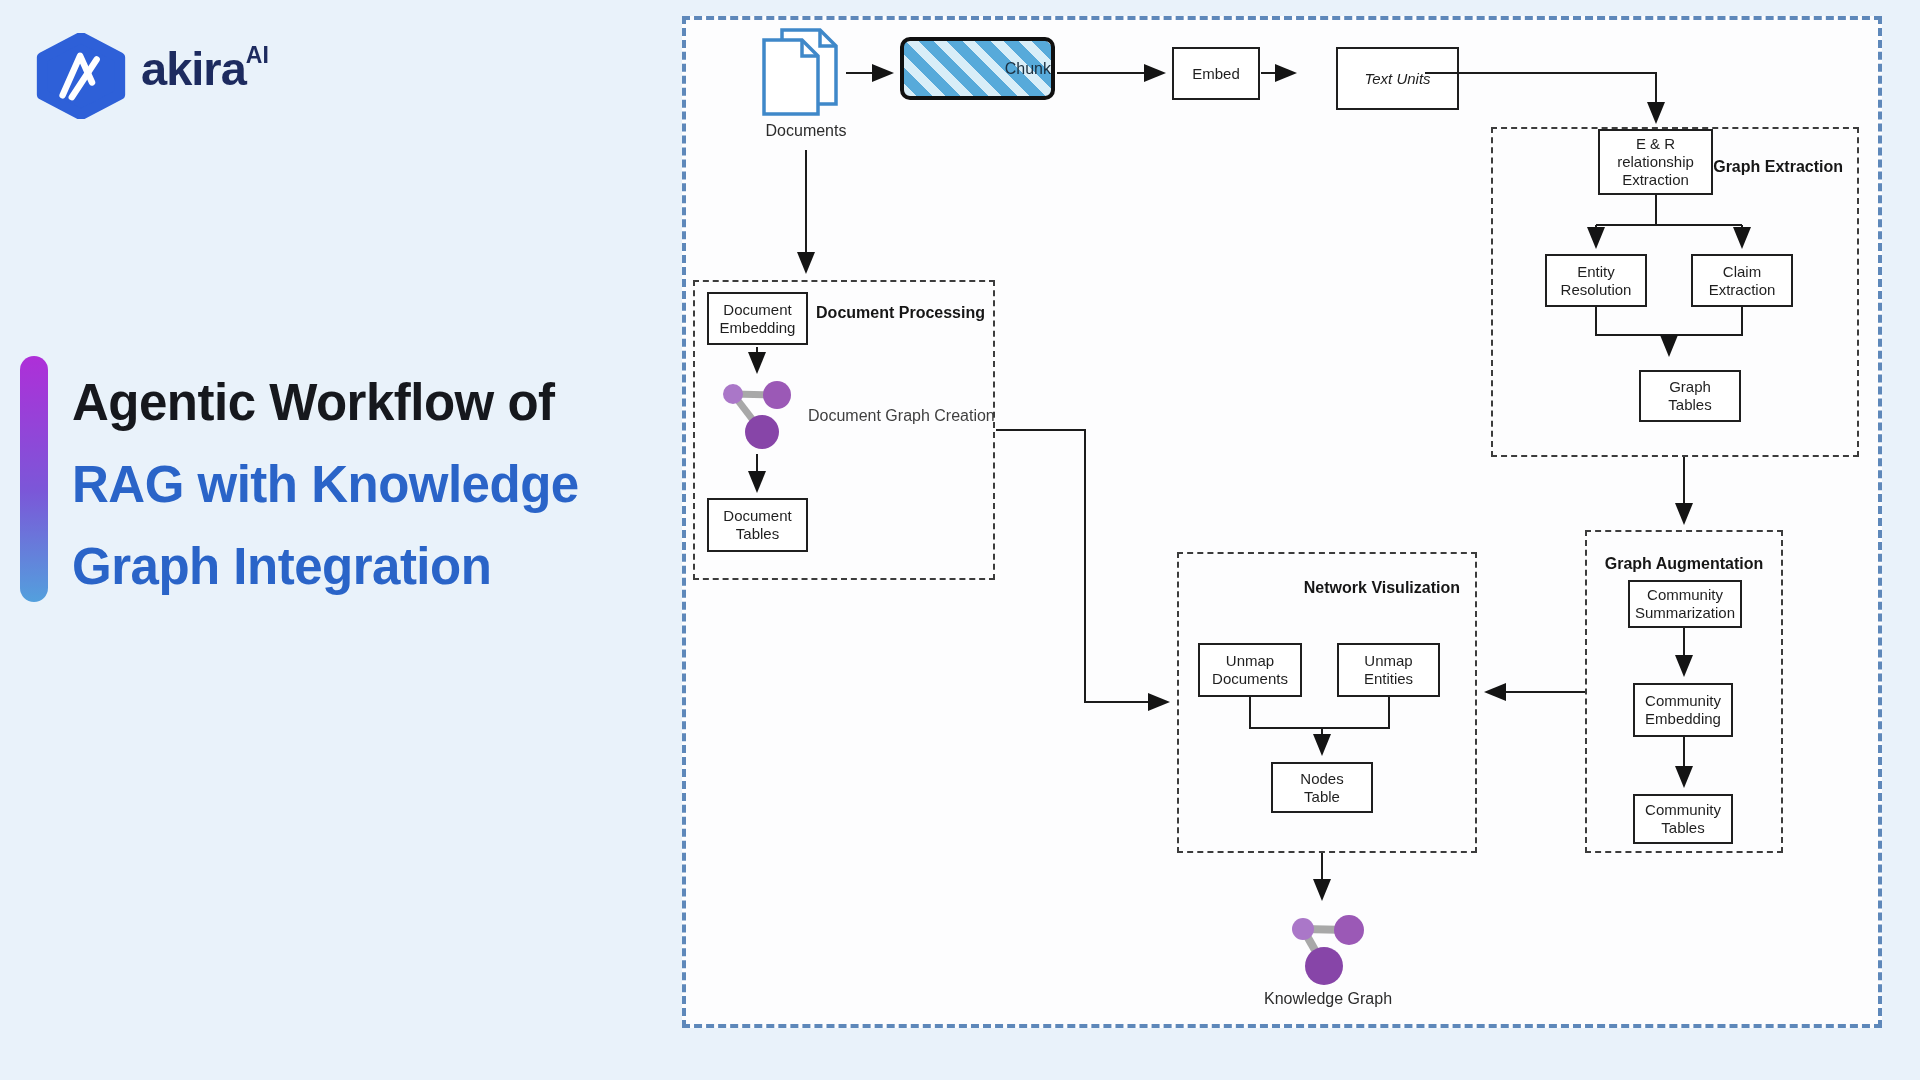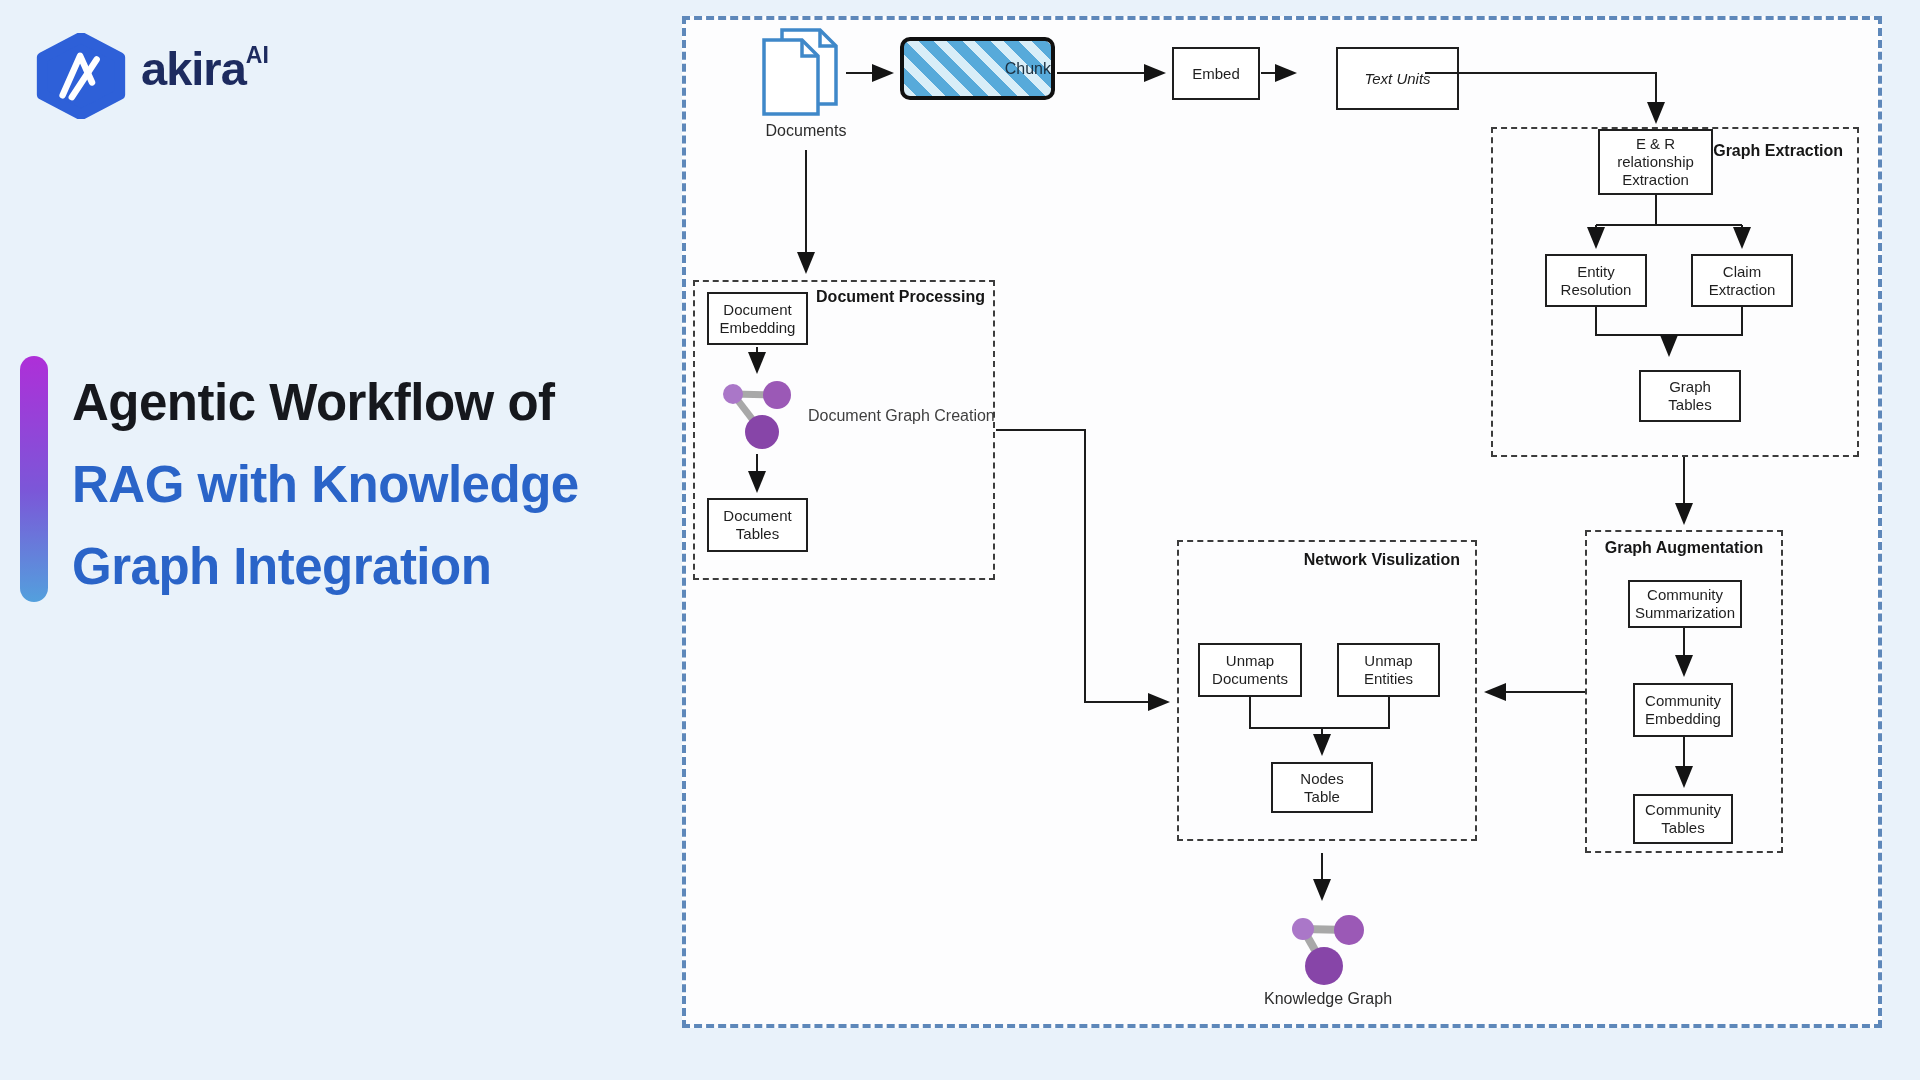--- a/index.html
+++ b/index.html
@@ -35,21 +35,21 @@
 
   
   .node {
     position:absolute; background:#ffffff; border:2px solid #1f1f1f;
     display:flex; align-items:center; justify-content:center; text-align:center;
     font-size:15px; color:#1f1f1f; line-height:18px; padding:19px;
   }
   .group {
     position:absolute; border:2px dashed #3c3c3c; background:transparent;
   }
-  .group-label { position:absolute; font-weight:bold; font-size:16px; color:#161616; white-space:nowrap; }
+  .group-label { position:absolute; font-weight:bold; font-size:16px; color:#161616; white-space:nowrap;margin-top:16px; }
 
   .chunk-node {
     left:900px; top:37px; width:155px; height:63px;
     border:4px solid #101010; border-radius:10px;
     background:repeating-linear-gradient(45deg,#d9eef8 0 9px,#57aada 9px 20px);
     display:flex; align-items:center; justify-content:flex-end;
     font-size:16px; color:#1b2f3f; font-weight:normal;
   }
 
   .float-label { position:absolute; font-size:16px; color:#2c2c2c; white-space:nowrap; }
@@ -121,21 +121,21 @@
 <div class="node" style="left:1691px; top:254px; width:102px; height:53px;">Claim Extraction</div>
 <div class="node" style="left:1619px; top:370px; width:102px; height:52px;margin-left:20px;">Graph Tables</div>
 
 <div class="group" style="left:1585px; top:530px; width:198px; height:323px;">
   <div class="group-label" style="left:50%; transform:translateX(-50%); top:7px;">Graph Augmentation</div>
 </div>
 <div class="node" style="left:1628px; top:580px; width:114px; height:48px;">Community Summarization</div>
 <div class="node" style="left:1633px; top:683px; width:100px; height:54px;">Community Embedding</div>
 <div class="node" style="left:1633px; top:794px; width:100px; height:50px;">Community Tables</div>
 
-<div class="group" style="left:1177px; top:540px; width:300px; height:301px;">
+<div class="group" style="left:1177px; top:552px; width:300px; height:301px;">
   <div class="group-label" style="right:15px; top:9px;">Network Visulization</div>
 </div>
 <div class="node" style="left:1198px; top:643px; width:104px; height:54px;">Unmap Documents</div>
 <div class="node" style="left:1337px; top:643px; width:103px; height:54px;">Unmap Entities</div>
 <div class="node" style="left:1271px; top:762px; width:102px; height:51px;">Nodes Table</div>
 
 <div class="abs" style="left:1280px; top:908px; width:96px; height:84px;">
   <svg viewBox="0 0 96 84" width="96" height="84">
     <line x1="23" y1="21" x2="69" y2="22" stroke="#a8a8a8" stroke-width="8"></line>
     <line x1="23" y1="21" x2="44" y2="58" stroke="#a8a8a8" stroke-width="8"></line>

